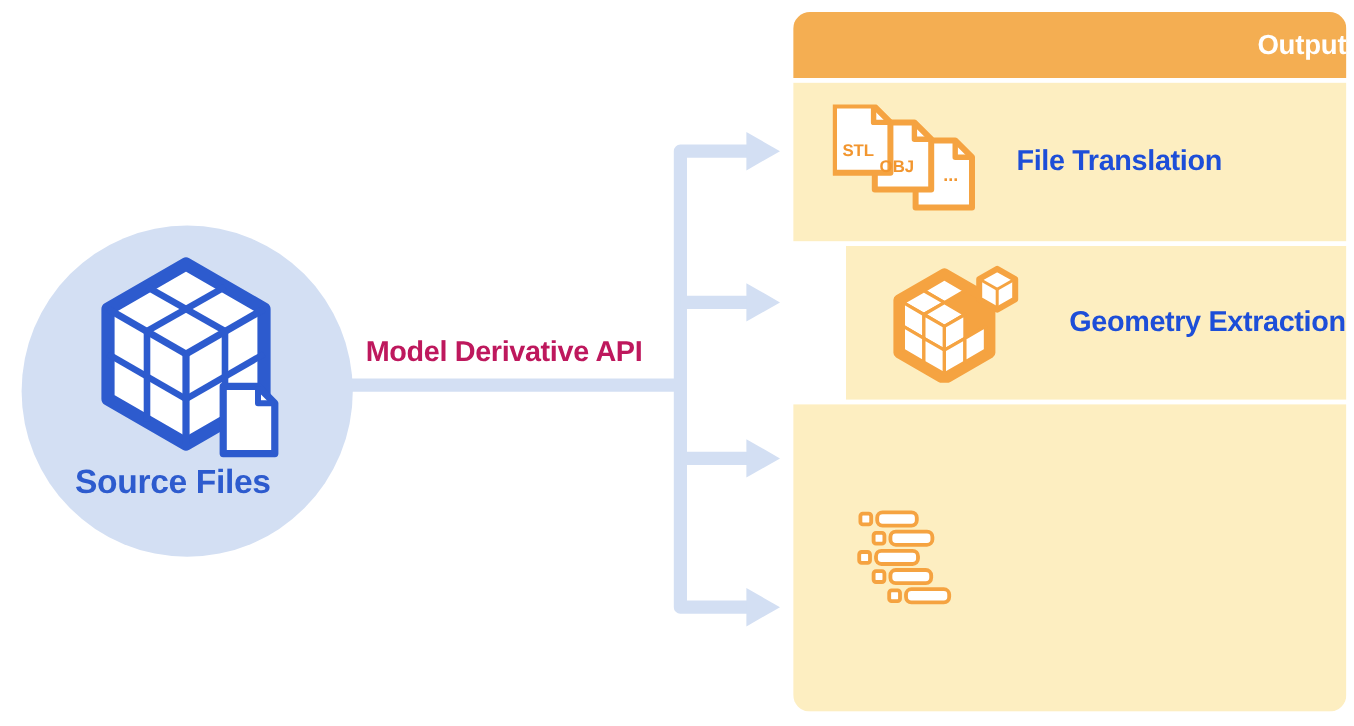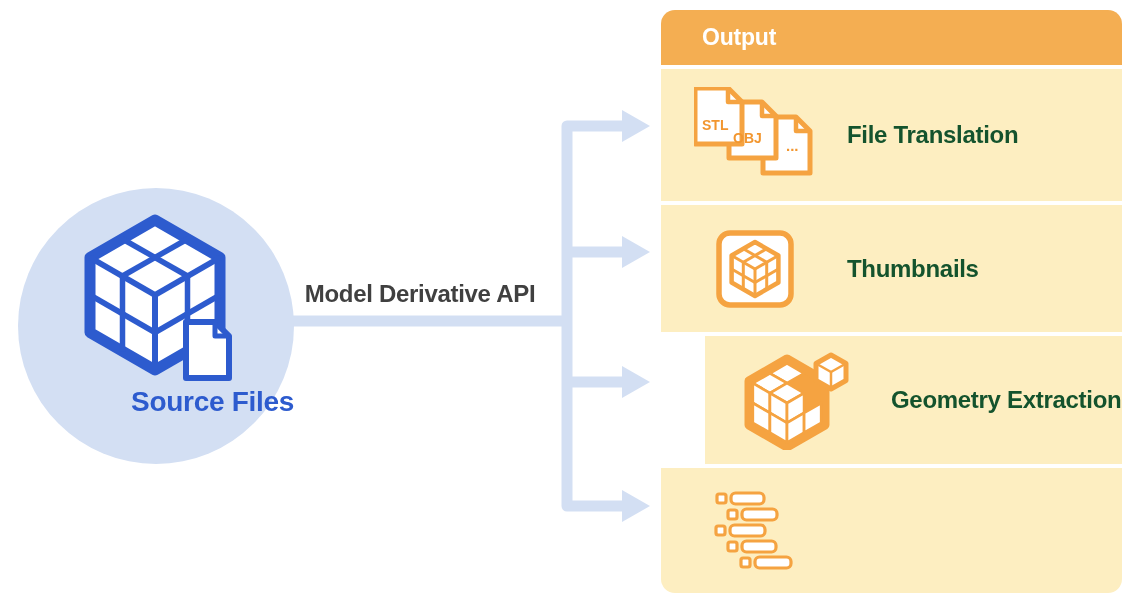--- a/index.html
+++ b/index.html
@@ -2,35 +2,35 @@
 <html><head>
 <meta charset="utf-8">
 <style>
   html,body{margin:0;padding:0;background:#fff;}
   .stage{position:relative;width:1128px;height:605px;background:#fff;overflow:hidden;
          font-family:"Liberation Sans",sans-serif;font-weight:700;}
   
   .source-circle{position:absolute;left:18px;top:188px;width:276px;height:276px;
                  border-radius:50%;background:#d3dff3;}
   .source-art{position:absolute;left:55px;top:210px;}
-  .source-label{position:absolute;left:18px;top:386px;width:276px;text-align:right;
+  .source-label{position:absolute;left:6px;top:386px;width:276px;text-align:center;
                 color:#2d5bce;font-size:28px;letter-spacing:-0.3px;}
   
   .connector{position:absolute;left:0;top:0;pointer-events:none;}
   .api-label{position:absolute;left:297px;top:280px;width:246px;text-align:center;
-             color:#404040;font-size:24px;letter-spacing:-0.3px;}
+             color:#be185d;font-size:24px;letter-spacing:-0.3px;}
   
   .panel{position:absolute;left:661px;top:10px;width:461px;height:583px;
          border-radius:14px;overflow:hidden;display:flex;flex-direction:column;gap:4px;}
   .panel-header{height:55px;flex:0 0 55px;background:#f4ae52;display:flex;align-items:center;
-                padding-left:41px;color:#fff;font-size:23px;letter-spacing:-0.2px;}
+                padding-left:41px;color:#fff;font-size:23px;letter-spacing:-0.2px;justify-content:flex-end;}
   .panel-row{background:#fdeec1;display:flex;align-items:center;padding-left:30px;text-align:right;}
   .row-1{flex:0 0 132px;} .row-2{flex:0 0 127px;} .row-3{flex:0 0 128px;margin-left:44px;} .row-4{flex:1;}
   .icon-box{width:128px;display:flex;justify-content:center;align-items:center;}
-  .row-label{margin-left:28px;color:#14532d;font-size:24px;letter-spacing:-0.3px;}
+  .row-label{margin-left:28px;color:#1d4ed8;font-size:24px;letter-spacing:-0.3px;}
   svg text{font-family:"Liberation Sans",sans-serif;font-weight:700;}
 </style>
 </head>
 <body>
 
 <div class="stage">
 
   <svg class="connector" width="1128" height="605">
     <g stroke="#d3dff3" stroke-width="11" fill="none" stroke-linejoin="round">
       <path d="M282 321 H567"></path>
@@ -96,42 +96,20 @@
             </g>
           </g>
           <text x="8" y="43" font-size="14" fill="#f2962f">STL</text>
           <text x="39" y="56" font-size="14" fill="#f2962f">OBJ</text>
           <text x="92" y="64" font-size="15" fill="#f2962f">...</text>
         </svg>
       </div>
       <div class="row-label">File Translation</div>
     </div>
 
-    <div class="panel-row row-2">
-      <div class="icon-box">
-        <svg width="78" height="78" viewBox="0 0 78 78">
-          <g stroke="#f5a341" fill="#fff" stroke-linejoin="round">
-            <rect x="3" y="3" width="72" height="72" rx="11" stroke-width="5.5"></rect>
-            <polygon points="39,12 62.4,25.5 62.4,52.5 39,66 15.6,52.5 15.6,25.5" stroke-width="4.5"></polygon>
-            <g fill="none" stroke-width="3">
-              <path d="M27.3,18.75 L50.7,32.25"></path>
-              <path d="M50.7,18.75 L27.3,32.25"></path>
-              <path d="M15.6,39 L39,52.5"></path>
-              <path d="M27.3,32.25 L27.3,59.25"></path>
-              <path d="M39,52.5 L62.4,39"></path>
-              <path d="M50.7,32.25 L50.7,59.25"></path>
-              <path d="M39,39 L15.6,25.5"></path>
-              <path d="M39,39 L62.4,25.5"></path>
-              <path d="M39,39 L39,66"></path>
-            </g>
-          </g>
-        </svg>
-      </div>
-      <div class="row-label">Thumbnails</div>
-    </div>
 
     <div class="panel-row row-3">
       <div class="icon-box">
         <svg width="112" height="100" viewBox="0 0 112 100">
           <polygon points="44,9 82,31 82,75 44,97 6,75 6,31" fill="#f5a341" stroke="#f5a341" stroke-width="9" stroke-linejoin="round"></polygon>
           <g transform="translate(44,53) scale(0.9) translate(-44,-53)" fill="#fff" stroke="#f5a341" stroke-width="3" stroke-linejoin="round">
             <polygon points="44,9 63,20 44,31 25,20"></polygon>
             <polygon points="25,20 44,31 25,42 6,31"></polygon>
             <polygon points="44,31 63,42 44,53 25,42"></polygon>
             <polygon points="6,31 25,42 25,64 6,53"></polygon>

